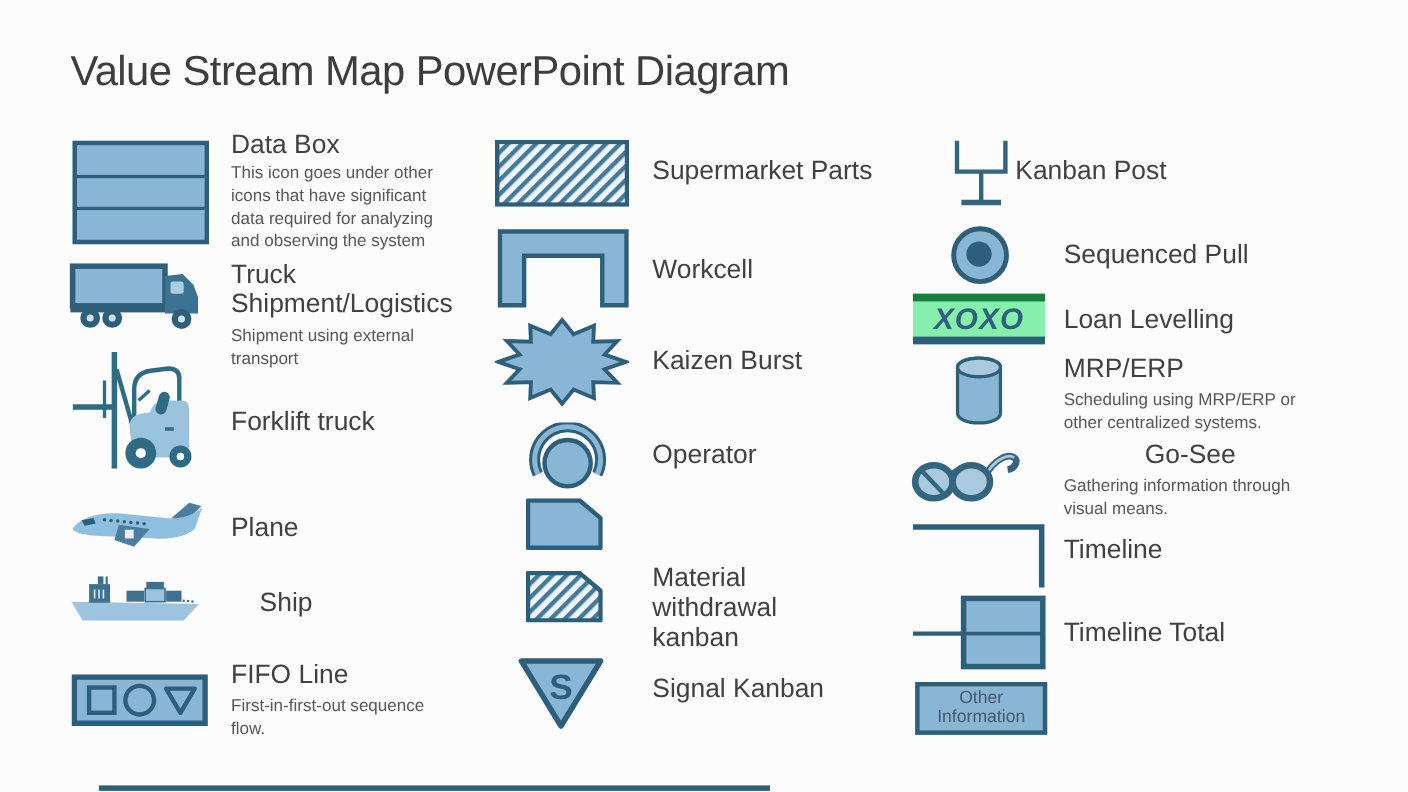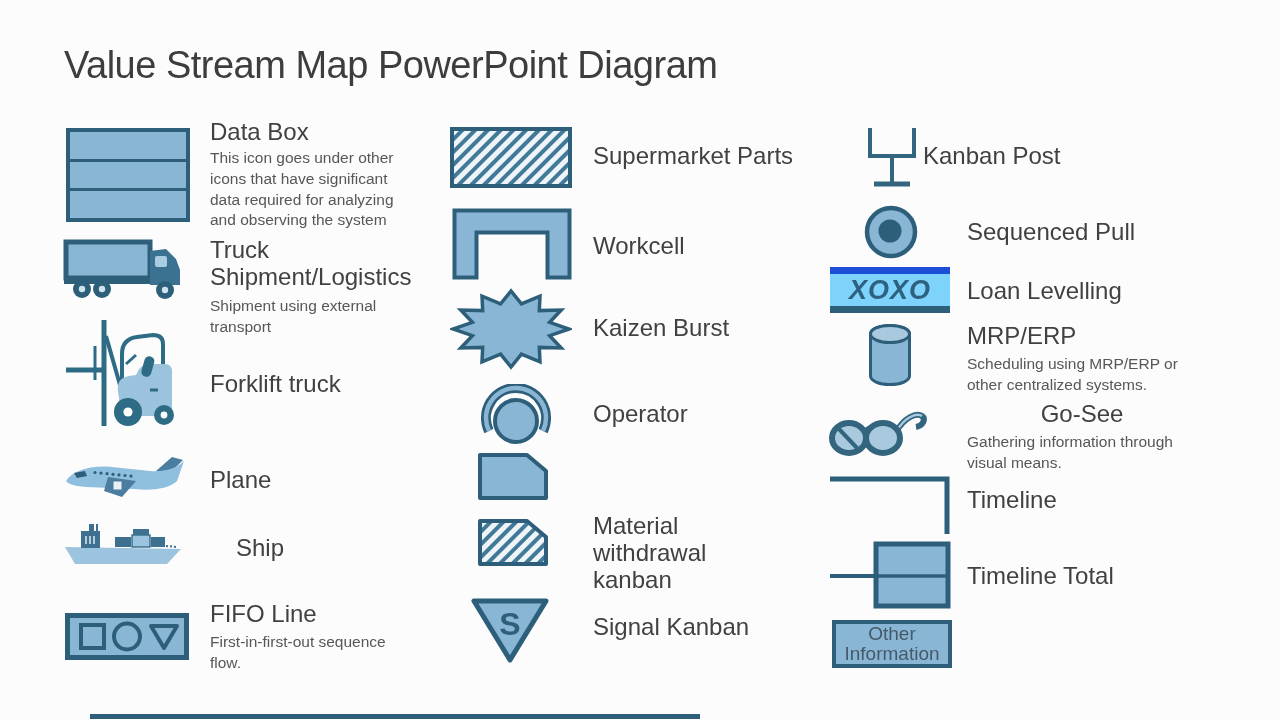--- a/index.html
+++ b/index.html
@@ -26,28 +26,28 @@
   .footer-bar {
     position:absolute; left:90px; top:714px; width:610px; height:5px;
     background:#2e5f7a;
   }
   
   .databox { width:124px; height:94px; border:4px solid #2e5f7a; background:#8ab6d6;
     display:flex; flex-direction:column; }
   .databox .row { flex:1; }
   .databox .row.mid { border-top:3px solid #2e5f7a; border-bottom:3px solid #2e5f7a; }
   
-  .loan-box { width:120px; height:46px; background:#7dd3fc;
-    border-top:7px solid #1d4ed8; border-bottom:7px solid #2e5f7a;
+  .loan-box { width:120px; height:46px; background:#86efac;
+    border-top:7px solid #15803d; border-bottom:7px solid #2e5f7a;
     display:flex; align-items:center; justify-content:center; }
   .loan-box span { font-style:italic; font-weight:bold; font-size:27px; color:#2e6080; letter-spacing:1px; }
   
   .other-box { width:120px; height:48px; background:#8ab6d6; border:4px solid #2e5f7a;
     display:flex; align-items:center; justify-content:center; text-align:center;
-    font-size:19px; line-height:1.05; color:#46596a; }
+    font-size:16px; line-height:1.05; color:#46596a; }
   svg { display:block; }
 </style>
 </head>
 <body>
 
 <div class="canvas">
 
   <h1 class="slide-title">Value Stream Map PowerPoint Diagram</h1>
 
   <div class="abs" style="left:66px; top:128px;">

